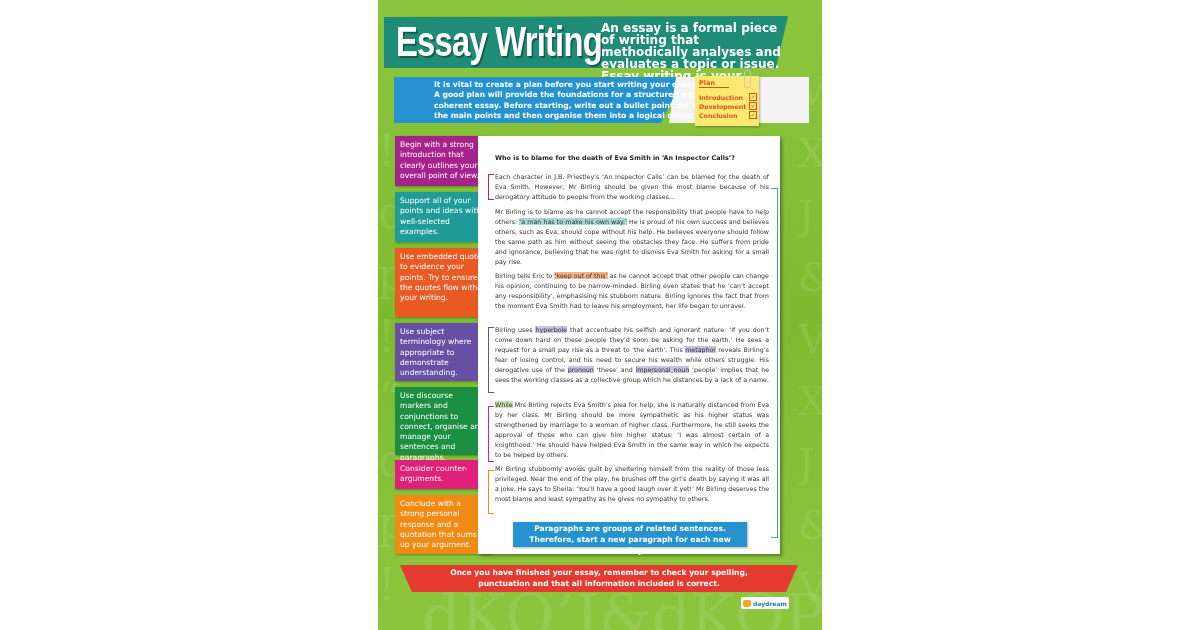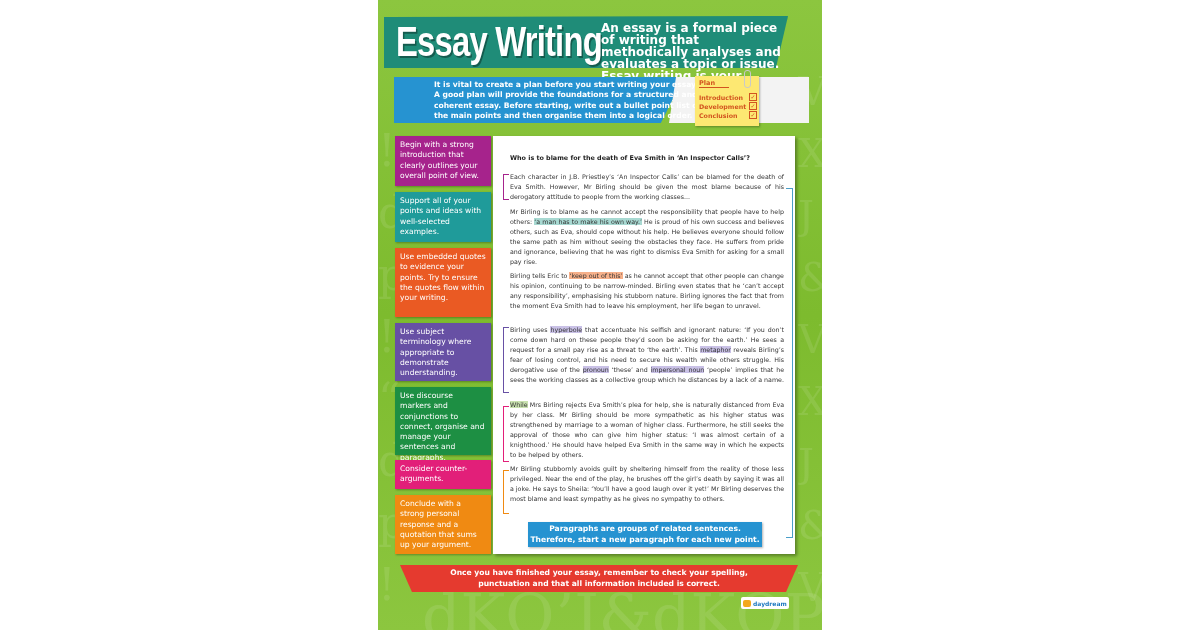--- a/index.html
+++ b/index.html
@@ -62,21 +62,21 @@
   .note-list .row { display: flex; width: 58px; justify-content: space-between; }
   .check { display: inline-block; width: 6px; height: 6px; border: 1px solid #d2541f; font-size: 6px; line-height: 6px; text-align: center; }
   .clip { position: absolute; left: 366px; top: 70px; width: 5px; height: 16px; border: 1.5px solid #c9c9c9; border-radius: 3px; }
 
   .tips { position: absolute; left: 17px; top: 136px; width: 96px; }
   .tip {
     position: absolute; left: 0; width: 96px; color: #fff; font-weight: normal; font-size: 7.6px;
     line-height: 10.3px; padding: 4px 5px; box-sizing: border-box; box-shadow: 1px 1px 2px rgba(0,0,0,0.3);
   }
   .doc {
-    position: absolute; left: 115px; top: 136px; width: 302px; height: 418px;
+    position: absolute; left: 100px; top: 136px; width: 302px; height: 418px;
     background: #fff; box-shadow: 2px 2px 3px rgba(0,0,0,0.35);
   }
   .doc-q { position: absolute; left: 17px; top: 18px; font-size: 6.4px; font-weight: bold; color: #222; }
   .para {
     position: absolute; left: 17px; width: 274px; font-size: 6.3px; line-height: 10px; color: #333;
     text-align: justify;
   }
   .hl-teal { background: #a8d9d2; }
   .hl-orange { background: #f6b08a; }
   .hl-purple { background: #c9c1e6; }
@@ -183,21 +183,21 @@
     <div class="bracket" style="left:10px;top:270px;width:5px;height:54px;border-color:#e21f79"></div>
     <div class="para" style="top:264px"><span class="hl-green">While</span><span> Mrs Birling rejects Eva Smith’s plea for help, she is naturally distanced from Eva by her class. Mr Birling should be more sympathetic as his higher status was strengthened by marriage to a woman of higher class. Furthermore, he still seeks the approval of those who can give him higher status: ‘I was almost certain of a knighthood.’ He should have helped Eva Smith in the same way in which he expects to be helped by others.</span></div>
 
     <div class="bracket" style="left:10px;top:334px;width:5px;height:42px;border-color:#f08a12"></div>
     <div class="para" style="top:328px">Mr Birling stubbornly avoids guilt by sheltering himself from the reality of those less privileged. Near the end of the play, he brushes off the girl’s death by saying it was all a joke. He says to Sheila: ‘You’ll have a good laugh over it yet!’ Mr Birling deserves the most blame and least sympathy as he gives no sympathy to others.</div>
 
     <div class="rbracket" style="top:52px;height:348px"></div>
 
     <div class="doc-note">
       <div>Paragraphs are groups of related sentences.</div>
-      <div>Therefore, start a new paragraph for each new point.</div>
+      <div>Therefore, start a new paragraph for each new seeing.</div>
     </div>
   </div>
 
   <div class="red-banner"></div>
   <div class="red-text">
     <div>Once you have finished your essay, remember to check your spelling,</div>
     <div>punctuation and that all information included is correct.</div>
   </div>
 
   <div class="logo">

